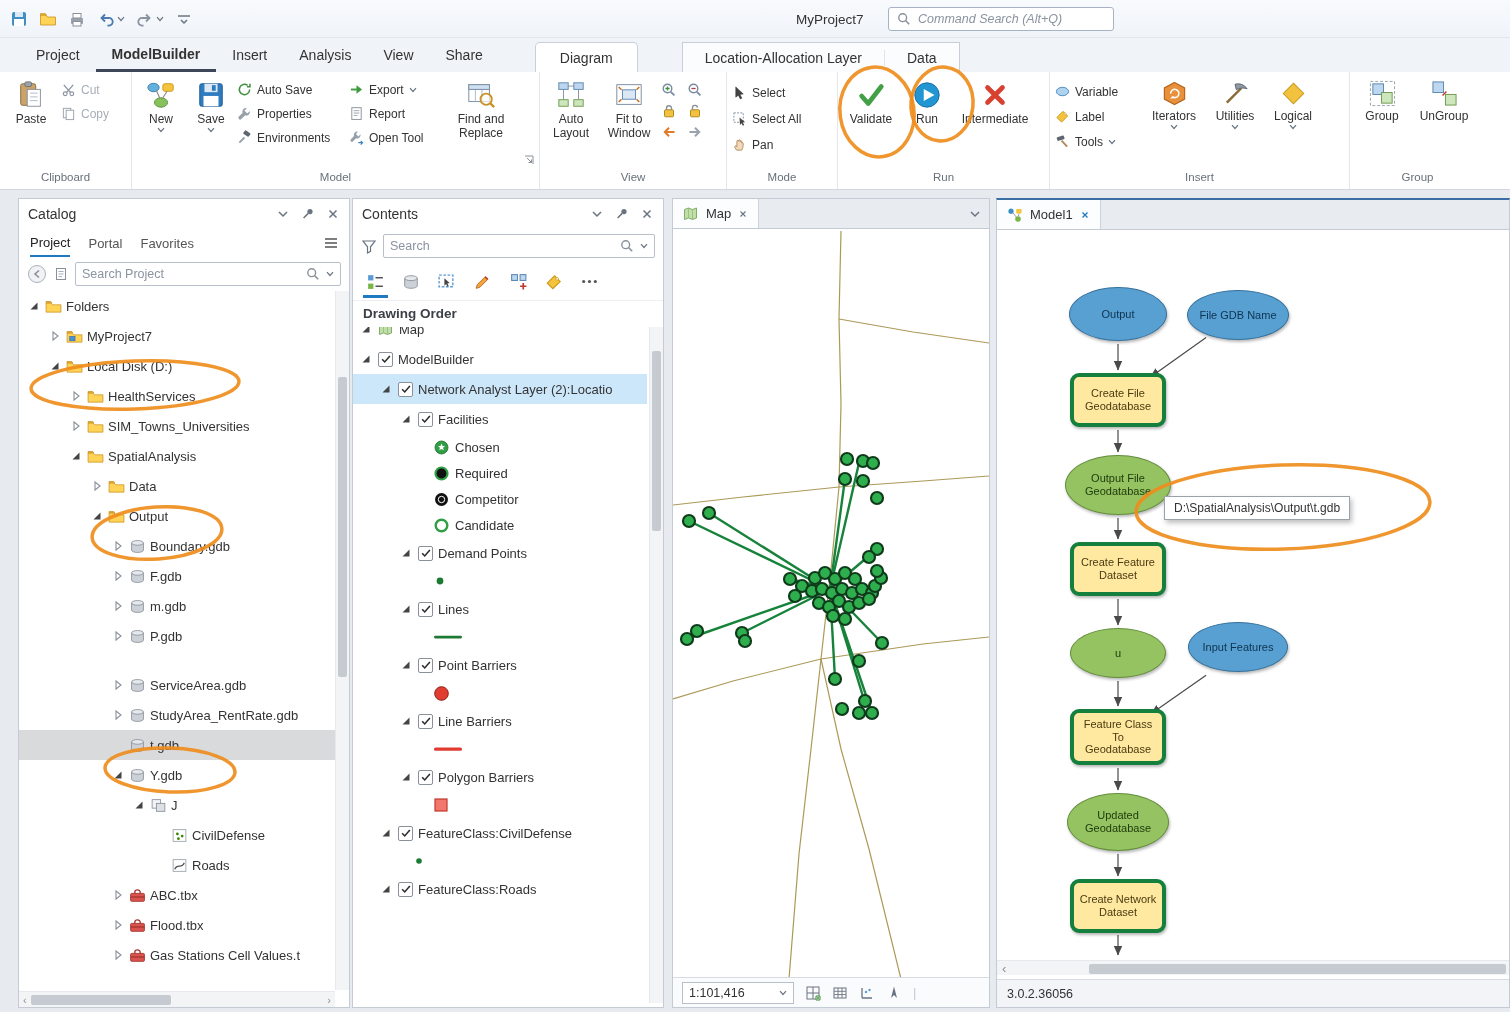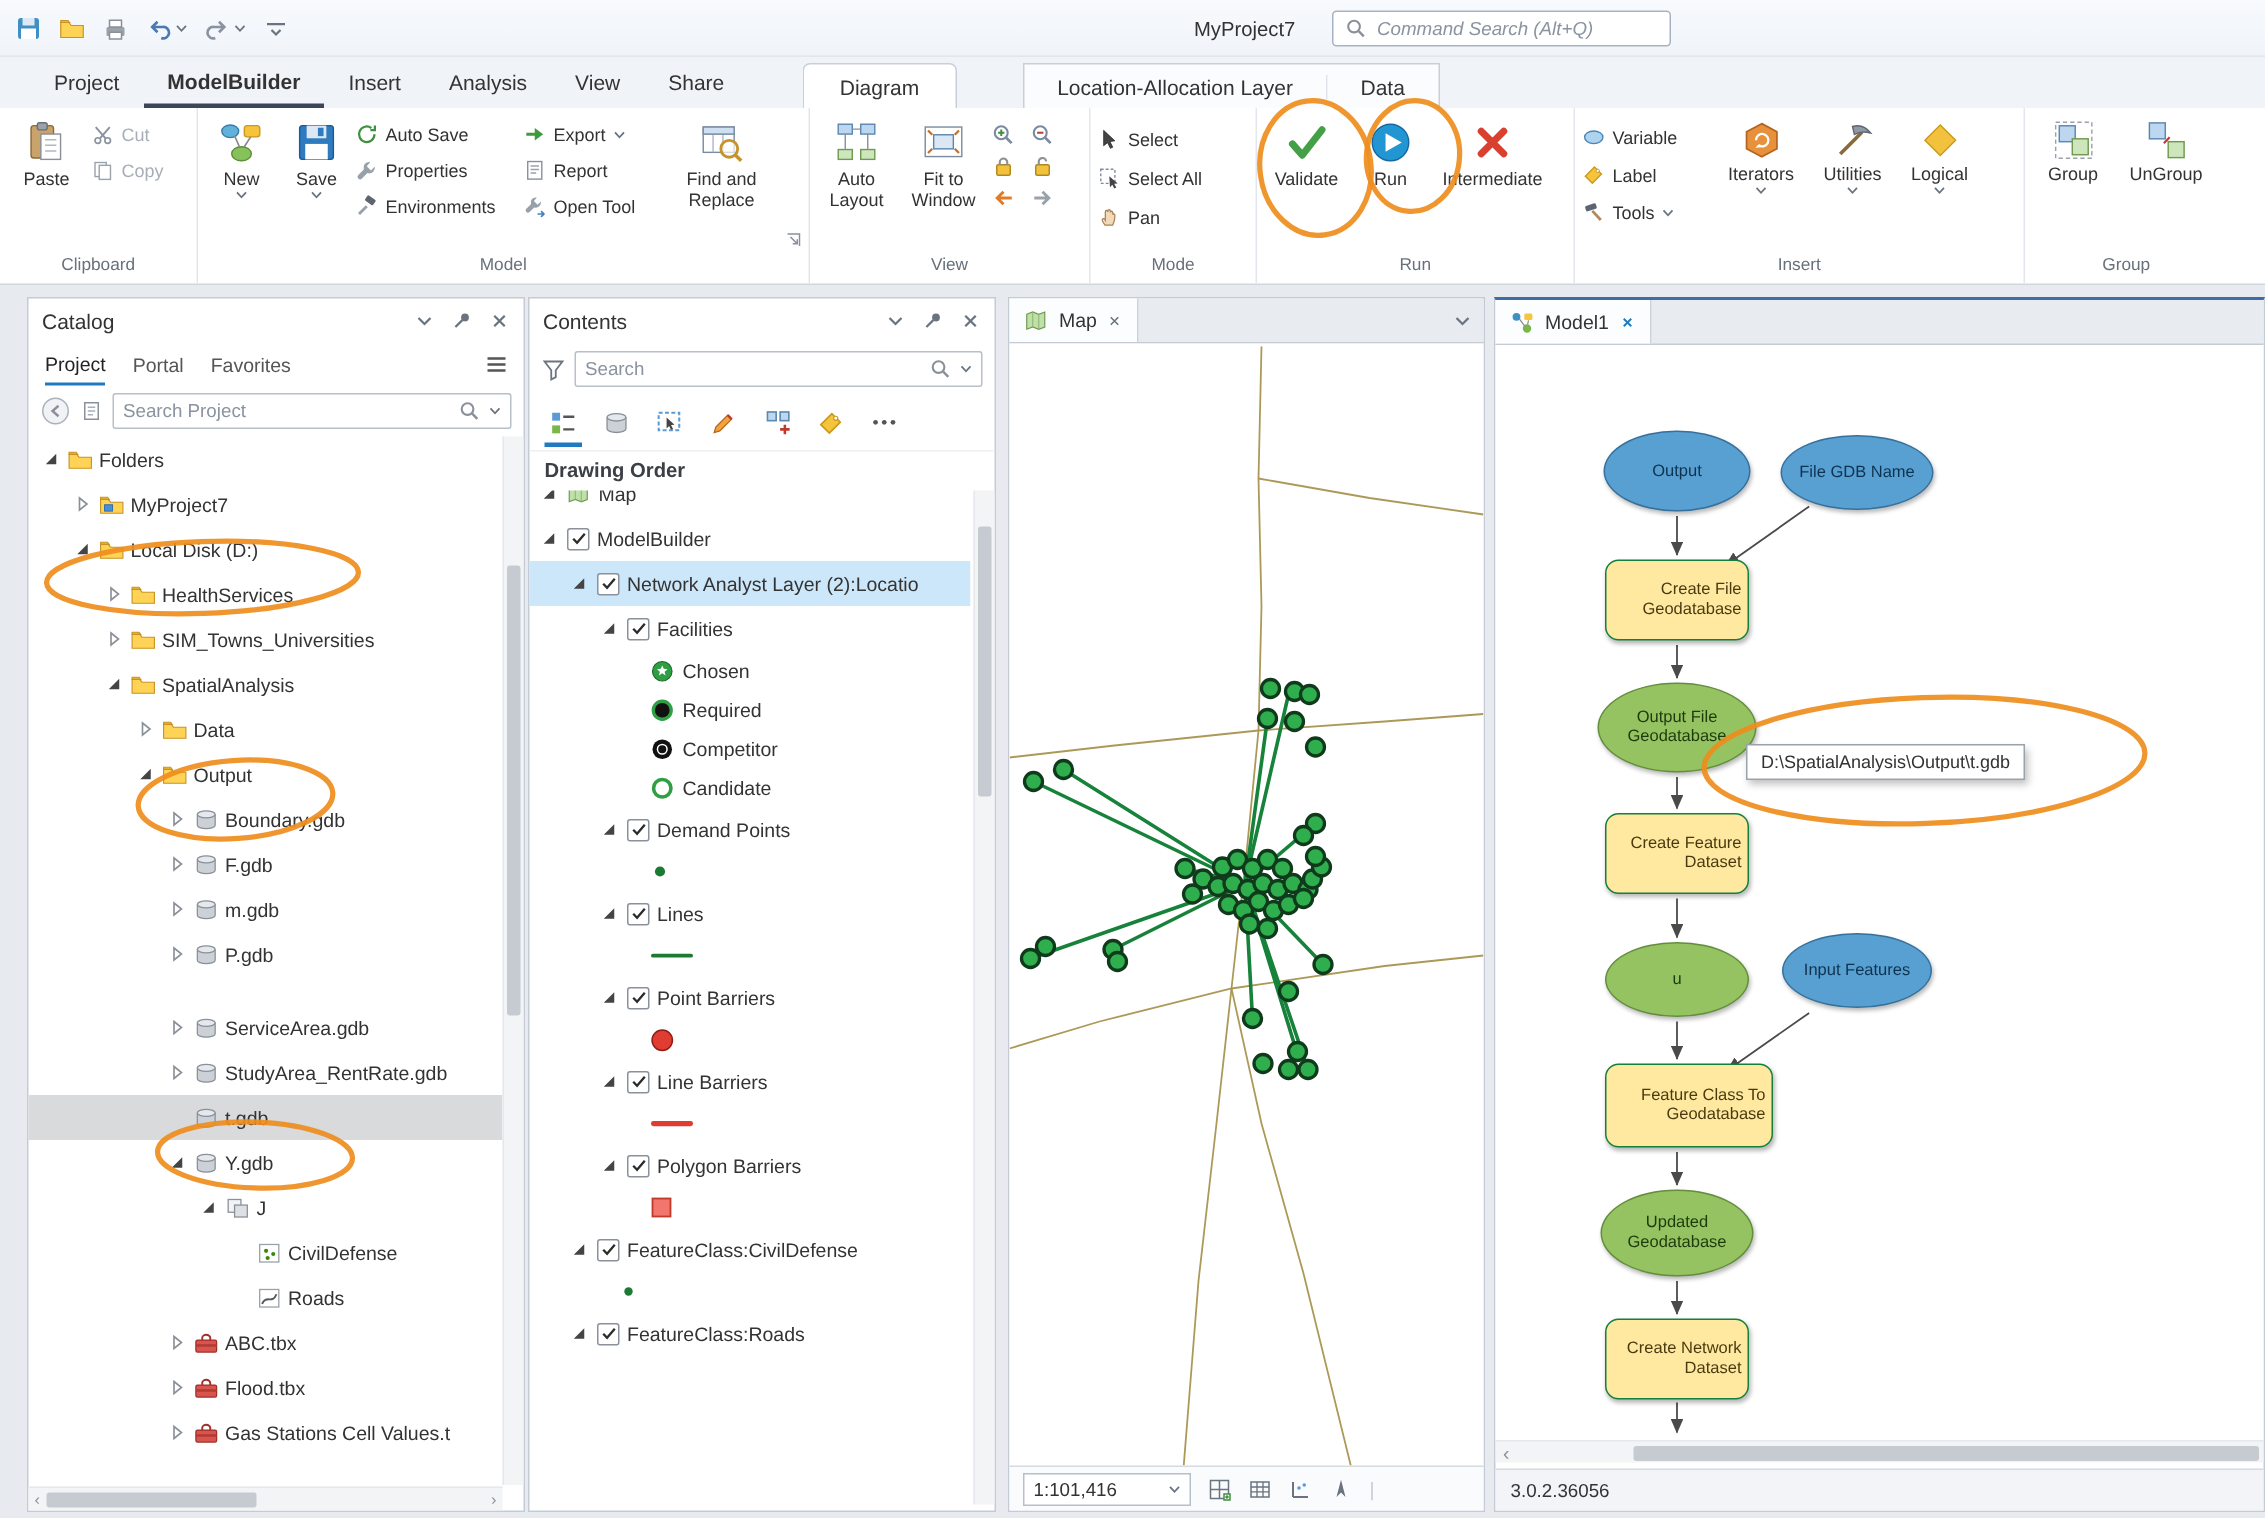--- a/index.html
+++ b/index.html
@@ -83,21 +83,21 @@
   .scalebox{width:112px;height:22px;border:1px solid #b7bfc9;display:flex;align-items:center;justify-content:space-between;padding:0 6px;font-size:12.5px;background:#fff;cursor:pointer;}
   .msicon{display:inline-flex;cursor:pointer;}
   .msdiv{color:#c6cbd2;}
   
   .modelcanvas{position:absolute;top:30px;left:0;right:0;height:730px;background:#fff;overflow:hidden;}
   #edgeSvg{position:absolute;left:0;top:0;}
   .node{position:absolute;display:flex;align-items:center;justify-content:center;text-align:center;
         font-size:11px;line-height:1.18;box-shadow:1px 2px 3px rgba(0,0,0,.28);padding:4px;cursor:pointer;}
   .node.input{background:#58a0d2;border:1px solid #35719c;border-radius:50%;color:#0e3350;}
   .node.derived{background:#95c362;border:1px solid #648e3c;border-radius:50%;color:#1d3a0a;}
-  .node.tool{background:#ffe9a0;border:1px solid #15803d;border-radius:9px;color:#4a3a10;text-align:right;}
+  .node.tool{background:#ffe9a0;border:4px solid #15803d;border-radius:9px;color:#4a3a10;}
   .mtooltip{position:absolute;background:#fff;border:1px solid #9aa2ac;box-shadow:2px 3px 5px rgba(0,0,0,.25);
             font-size:12px;color:#333;padding:4px 9px;white-space:nowrap;z-index:5;}
   .model-hscroll{position:absolute;left:0;right:0;top:760px;height:15px;background:#f3f4f6;border-top:1px solid #e5e8ec;
                  display:flex;align-items:center;color:#8a919b;}
   .model-hscroll .thumb{position:absolute;left:92px;right:3px;top:2.5px;height:10px;background:#c6cbd2;border-radius:2px;}
   .modelstatus{position:absolute;left:0;right:0;bottom:0;height:28px;background:#f2f4f7;border-top:1px solid #d7dbe1;
                display:flex;align-items:center;padding:0 10px;font-size:12.5px;color:#333;}
   .anno{position:absolute;left:0;top:0;z-index:60;pointer-events:none;}
 </style>
 </head>
@@ -1450,21 +1450,21 @@
           <line x1="121" y1="705" x2="121" y2="725" stroke="#4a4a4a" stroke-width="1.2" marker-end="url(#arr)"></line>
         </svg>
       <div class="mtooltip" id="modelTooltip" style="left: 167px; top: 266px;">D:\SpatialAnalysis\Output\t.gdb</div>
     <div class="node input" style="left: 72px; top: 57px; width: 98px; height: 54px;">Output</div>
         <div class="node input" style="left: 190px; top: 60px; width: 102px; height: 50px;">File GDB Name</div>
         <div class="node tool" style="left: 73px; top: 143px; width: 96px; height: 54px;">Create File Geodatabase</div>
         <div class="node derived" style="left: 68px; top: 225px; width: 106px; height: 60px;">Output File Geodatabase</div>
         <div class="node tool" style="left: 73px; top: 312px; width: 96px; height: 54px;">Create Feature Dataset</div>
         <div class="node derived" style="left: 73px; top: 398px; width: 96px; height: 50px;">u</div>
         <div class="node input" style="left: 191px; top: 392px; width: 100px; height: 50px;">Input Features</div>
-        <div class="node tool" style="left: 73px; top: 479px; width: 112px; height: 56px;">Feature Class To Geodatabase</div>
+        <div class="node tool" style="left: 73px; top: 479px; width: 96px; height: 56px;">Feature Class To Geodatabase</div>
         <div class="node derived" style="left: 70px; top: 563px; width: 102px; height: 58px;">Updated Geodatabase</div>
         <div class="node tool" style="left: 73px; top: 649px; width: 96px; height: 54px;">Create Network Dataset</div>
       </div>
     <div class="model-hscroll">
       <span style="padding:0 5px">‹</span>
         <div class="thumb"></div>
     </div>
     <div class="modelstatus">
       <span>3.0.2.36056</span>
     </div>

